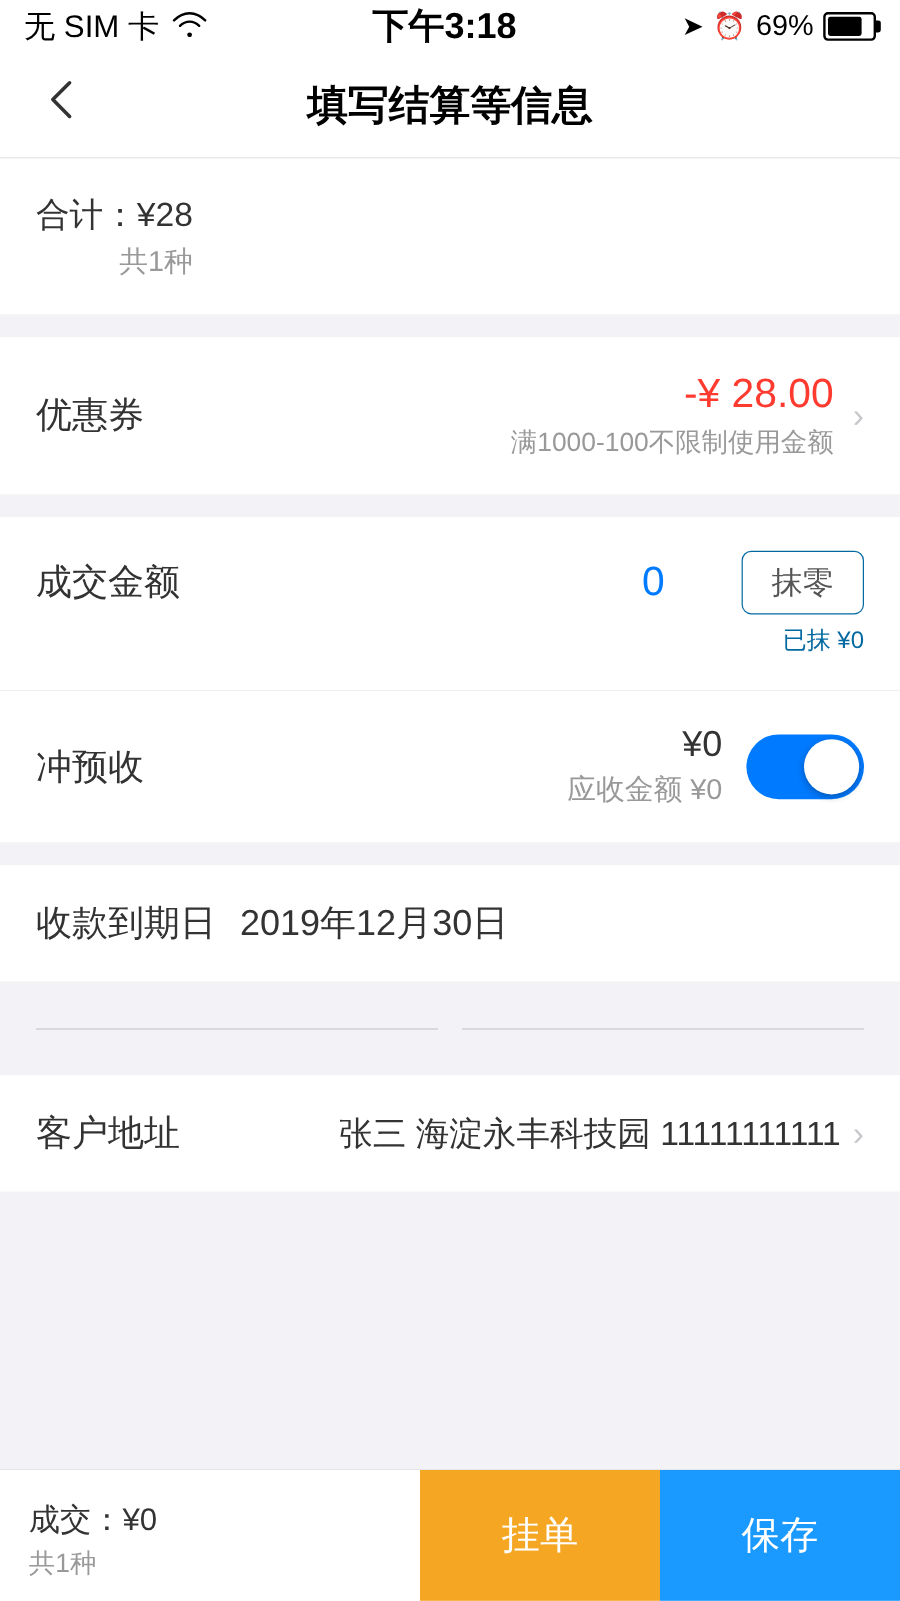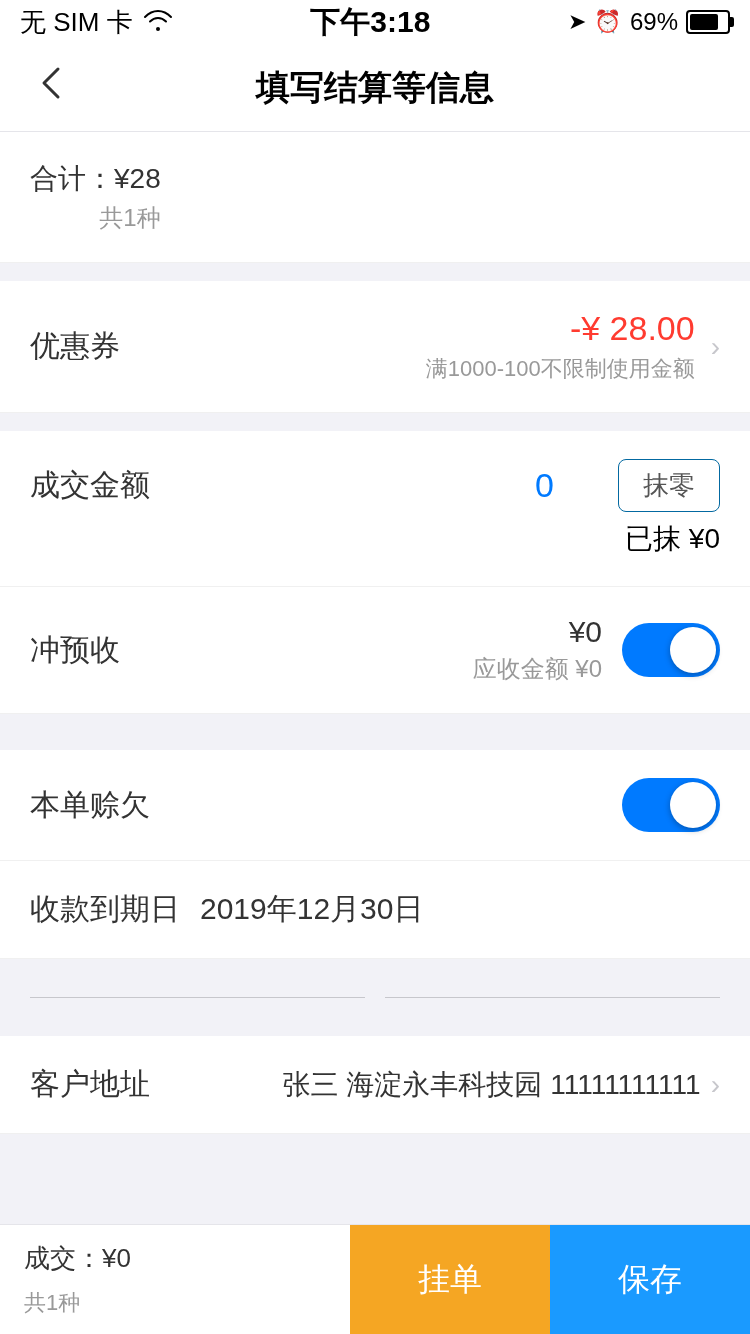--- a/index.html
+++ b/index.html
@@ -142,22 +142,22 @@
       border-radius: 8px;
       padding: 8px 24px;
       font-size: 26px;
       color: #555;
       background: #fff;
       cursor: pointer;
       margin-left: 48px;
     }
     .amount-bottom {
       text-align: right;
-      font-size: 28px;
-      color: #000000;
+      font-size: 20px;
+      color: #0369a1;
       margin-top: 8px;
     }
 
     
     .prepay-section {
       background: #fff;
       padding: 28px 30px;
       display: flex;
       align-items: center;
       justify-content: space-between;
@@ -258,21 +258,21 @@
       background: #fff;
       display: flex;
       align-items: stretch;
       border-top: 1px solid #e5e5ea;
     }
     .bottom-info {
       flex: 1;
       padding: 16px 24px;
       display: flex;
       flex-direction: column;
-      justify-content: space-between;
+      justify-content: flex-end;
     }
     .bottom-deal { font-size: 26px; color: #333; }
     .bottom-count { font-size: 22px; color: #999; margin-top: 4px; }
     .btn-hold {
       width: 200px;
       background: #f5a623;
       display: flex;
       align-items: center;
       justify-content: center;
       font-size: 32px;
@@ -370,26 +370,20 @@
         <div class="prepay-receivable">应收金额 ¥0</div>
       </div>
       <div class="toggle">
         <div class="toggle-knob"></div>
       </div>
     </div>
   </div>
 
   <div class="section-divider"></div>
 
-  <div class="debt-section">
-    <span class="debt-label">本单赊欠</span>
-    <div class="toggle">
-      <div class="toggle-knob"></div>
-    </div>
-  </div>
 
   <div class="duedate-section">
     <span class="duedate-label">收款到期日</span>
     <span class="duedate-value">2019年12月30日</span>
   </div>
 
   <div class="section-divider"></div>
 
   <div class="logistics-header">
     <div class="logistics-title-row">

